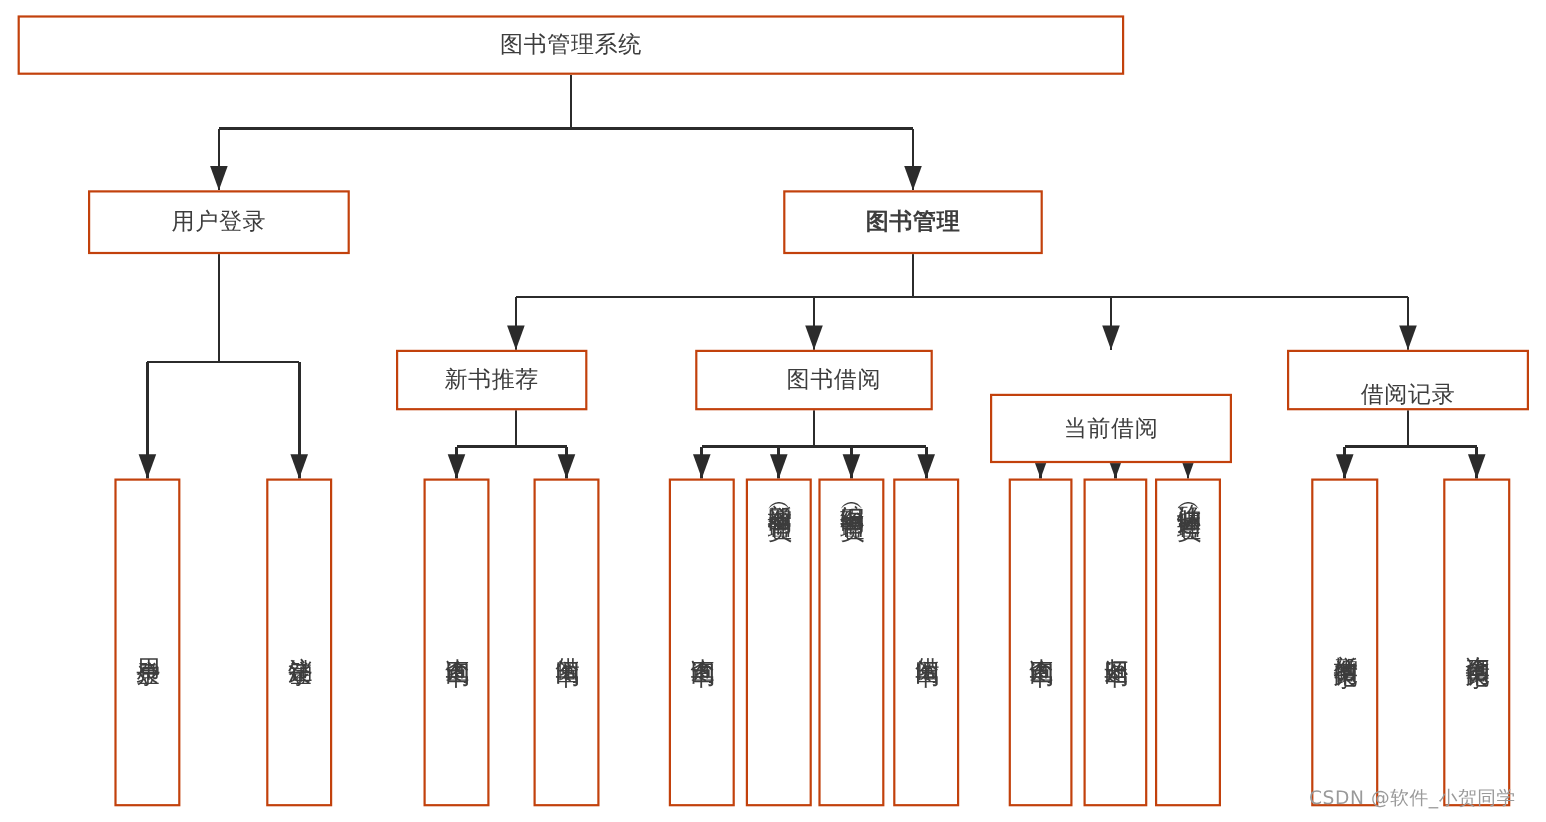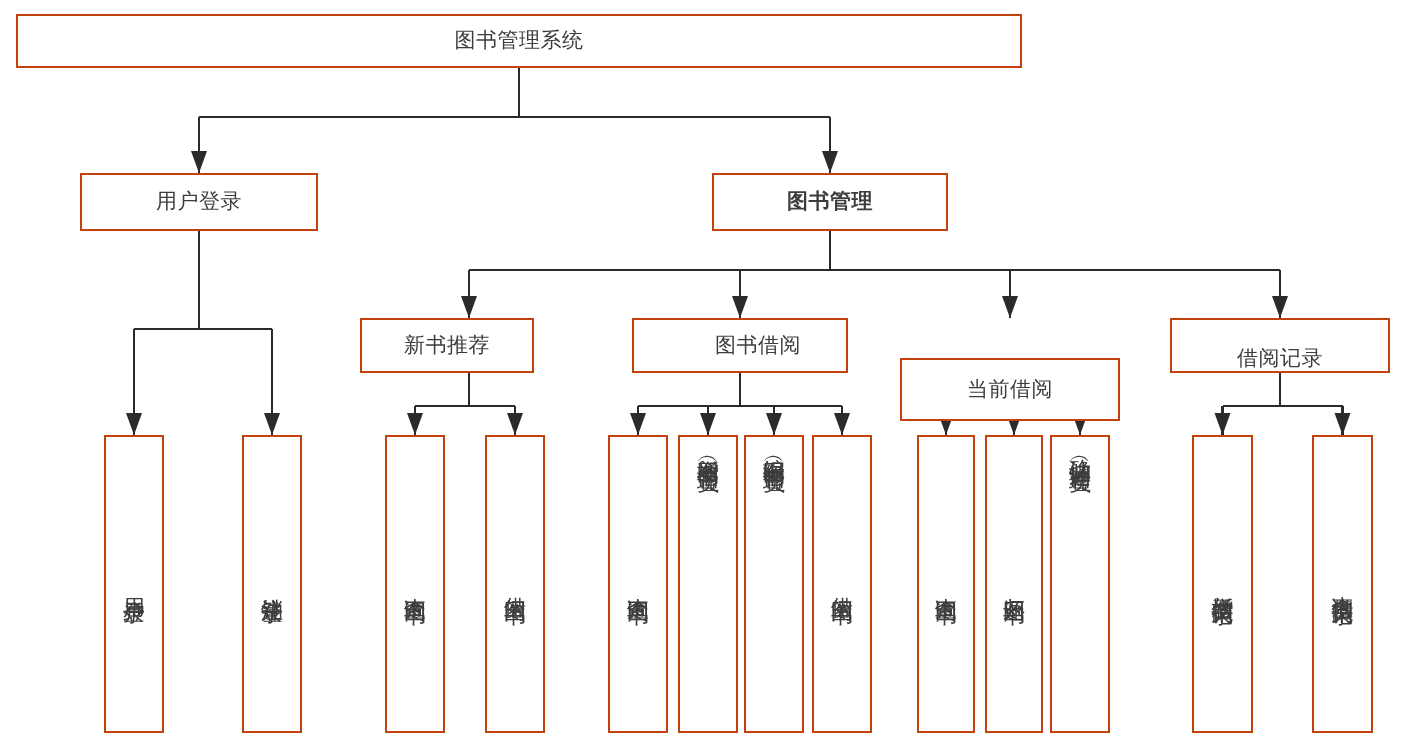--- a/index.html
+++ b/index.html
@@ -189,14 +189,15 @@
         <span class="node-label">确认归还（管理员）</span>
       </div>
       <div class="node vertical center-text" style="left: 1192px; top: 435px; width: 61px; height: 298px;">
         <span class="node-label">新增借阅记录</span>
       </div>
       <div class="node vertical center-text" style="left: 1312px; top: 435px; width: 61px; height: 298px;">
         <span class="node-label">查询借阅记录</span>
       </div>
     </div>
 
+  <div id="watermark">CSDN @软件_小贺同学</div>
 
 </div>
 
 </body></html>

